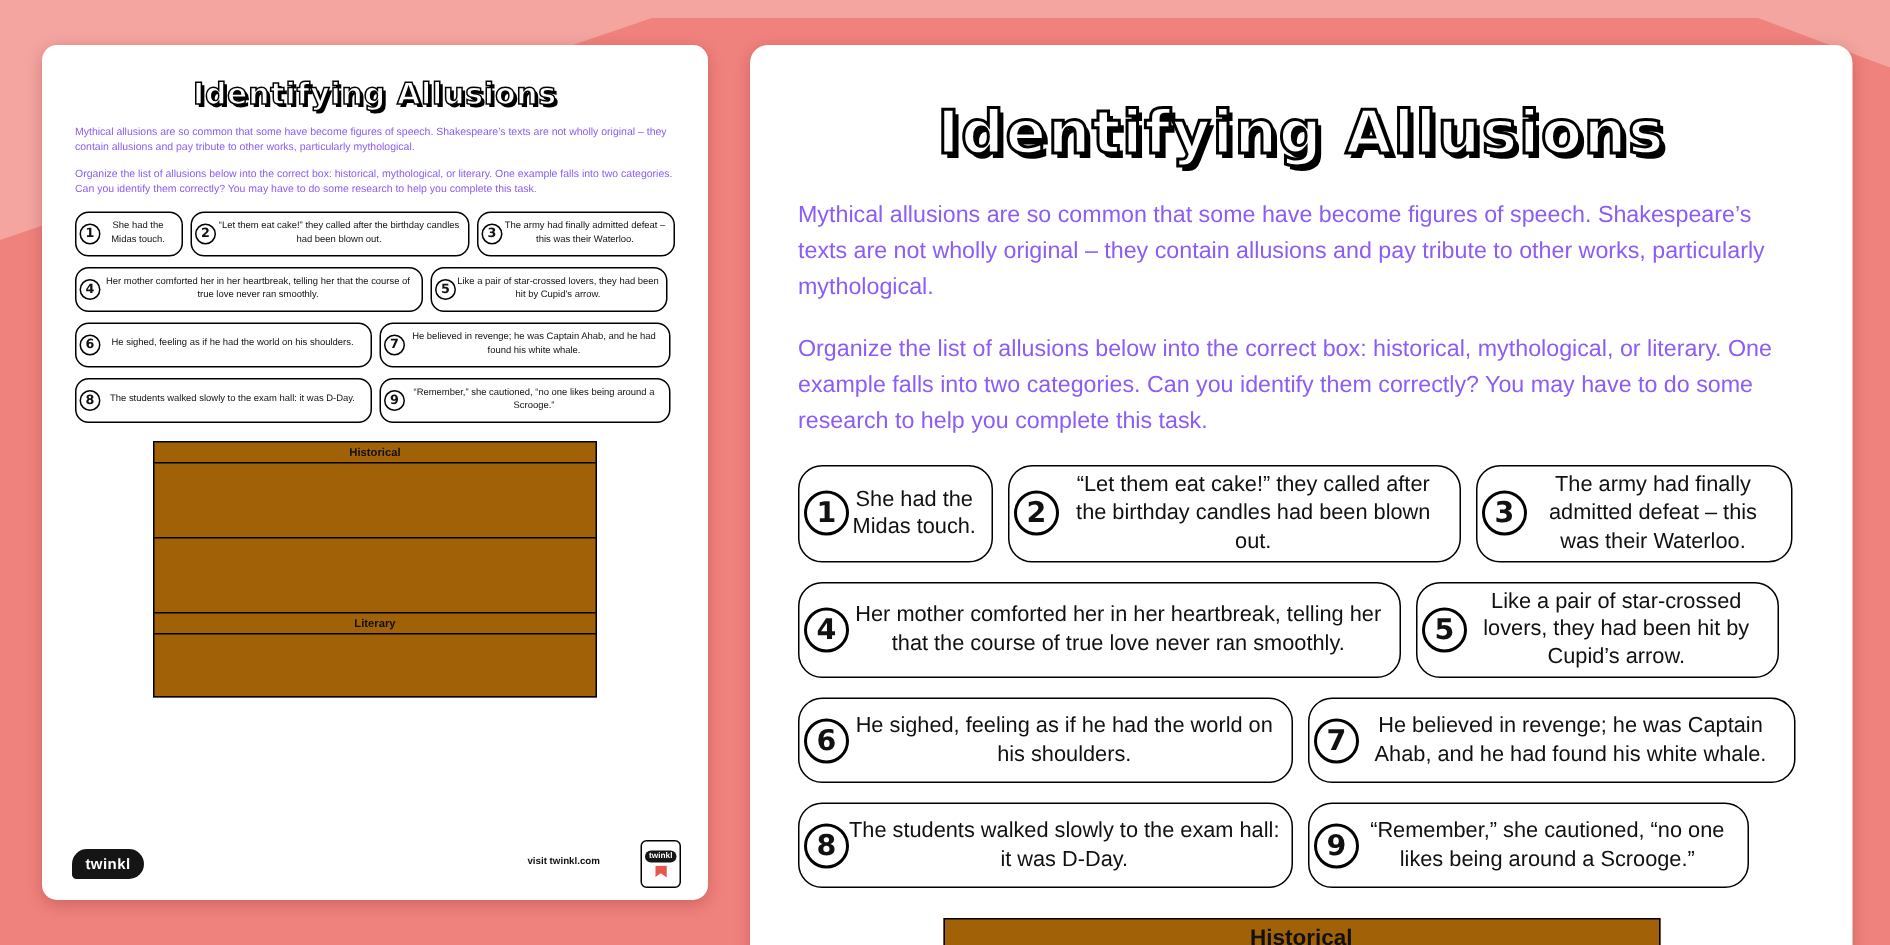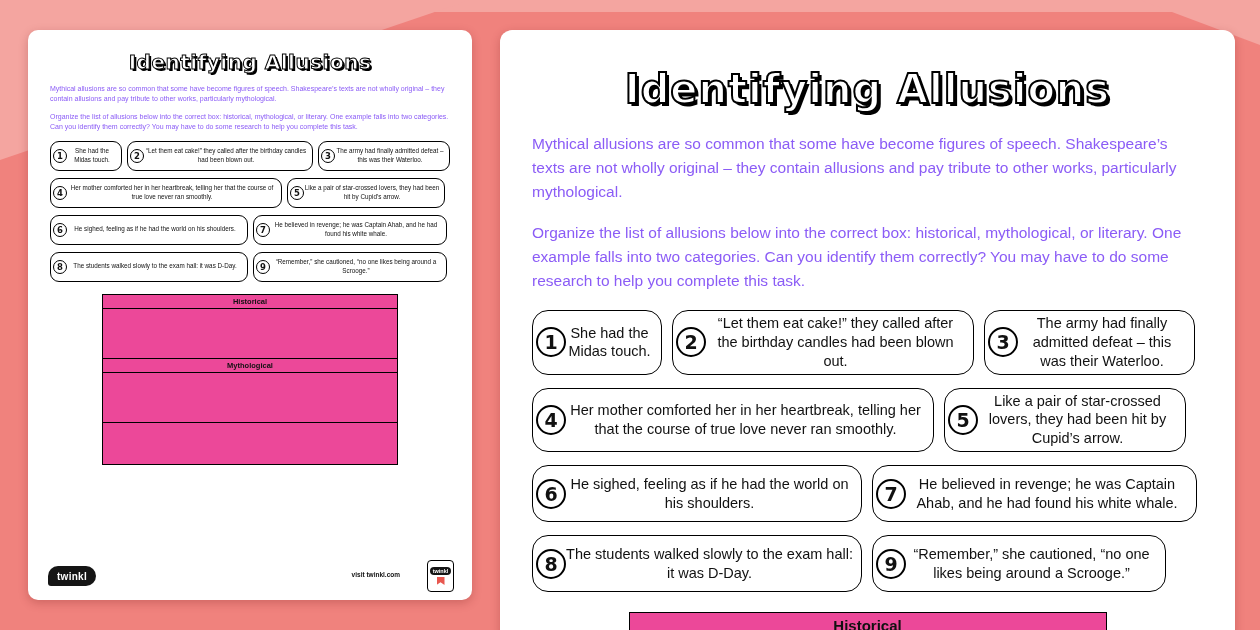--- a/index.html
+++ b/index.html
@@ -56,21 +56,21 @@
   }
   .abox .atext { flex: 1; text-align: center; }
   .pg-l .abox { min-height: 57px; padding: 3px 8px 3px 3px; }
   .pg-l .num  { width: 30px; height: 30px; font-size: 19px; }
   .pg-l .atext{ font-size: 14.5px; line-height: 1.3; }
   .pg-s .abox { min-height: 30px; border-width: 1px; border-radius: 9px; padding: 2px 4px 2px 2px; }
   .pg-s .num  { width: 14px; height: 14px; border-width: 1px; font-size: 8.5px; }
   .pg-s .atext{ font-size: 6.3px; line-height: 1.3; }
 
   
-  .wtable { border: 1.2px solid #000; margin-left: auto; margin-right: auto; background: #ec4899; }
+  .wtable { border: 1.2px solid #000; margin-left: auto; margin-right: auto; background: #a16207; }
   .t-head { font-weight: bold; text-align: center; border-bottom: 1px solid #000; }
   .t-body { border-bottom: 1px solid #000; }
   .t-body:last-child { border-bottom: none; }
   .pg-l .wtable { width: 478px; margin-top: 20px; }
   .pg-l .t-head { font-size: 15px; padding: 4px 0; }
   .pg-s .wtable { width: 296px; margin-top: 12px; }
   .pg-s .t-head { font-size: 7.5px; padding: 2px 0; }
   .pg-s .t-body { height: 50px; }
   .pg-s .t-body.short { height: 41px; }
 
@@ -148,22 +148,22 @@
     </div>
     <div class="abox" style="width:194px">
       <span class="num">9</span>
       <span class="atext">“Remember,” she cautioned, “no one likes being around a Scrooge.”</span>
     </div>
   </div>
 
   <div class="wtable">
     <div class="t-head">Historical</div>
     <div class="t-body"></div>
-    <div class="t-head">Mythological</div>
     <div class="t-body"></div>
+    <div class="t-head">Literary</div>
     <div class="t-body short"></div>
   </div>
 
   <div class="logo-cloud">twinkl</div>
   <div class="visit">visit twinkl.com</div>
   <div class="badge">
     <span class="b-cloud">twinkl</span>
     <span class="b-ribbon"></span>
   </div>
 </div>

